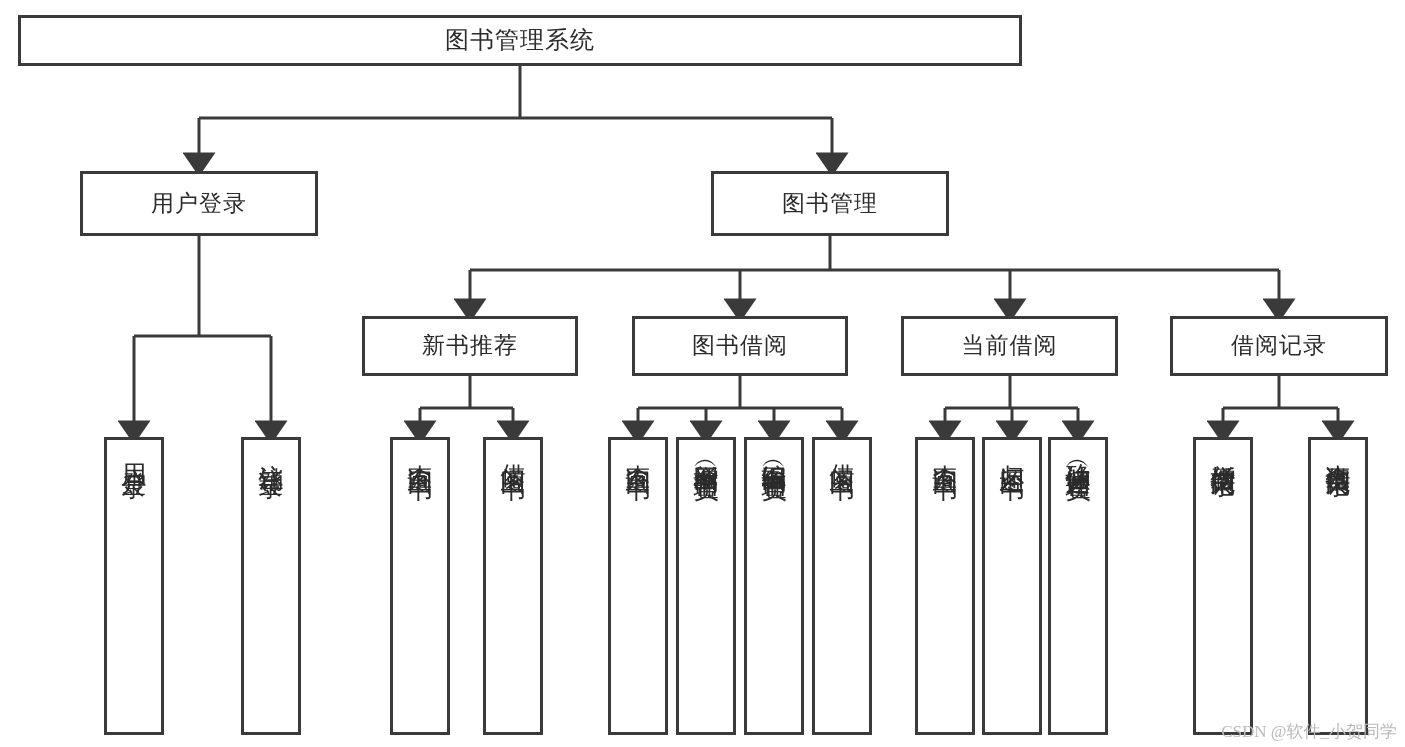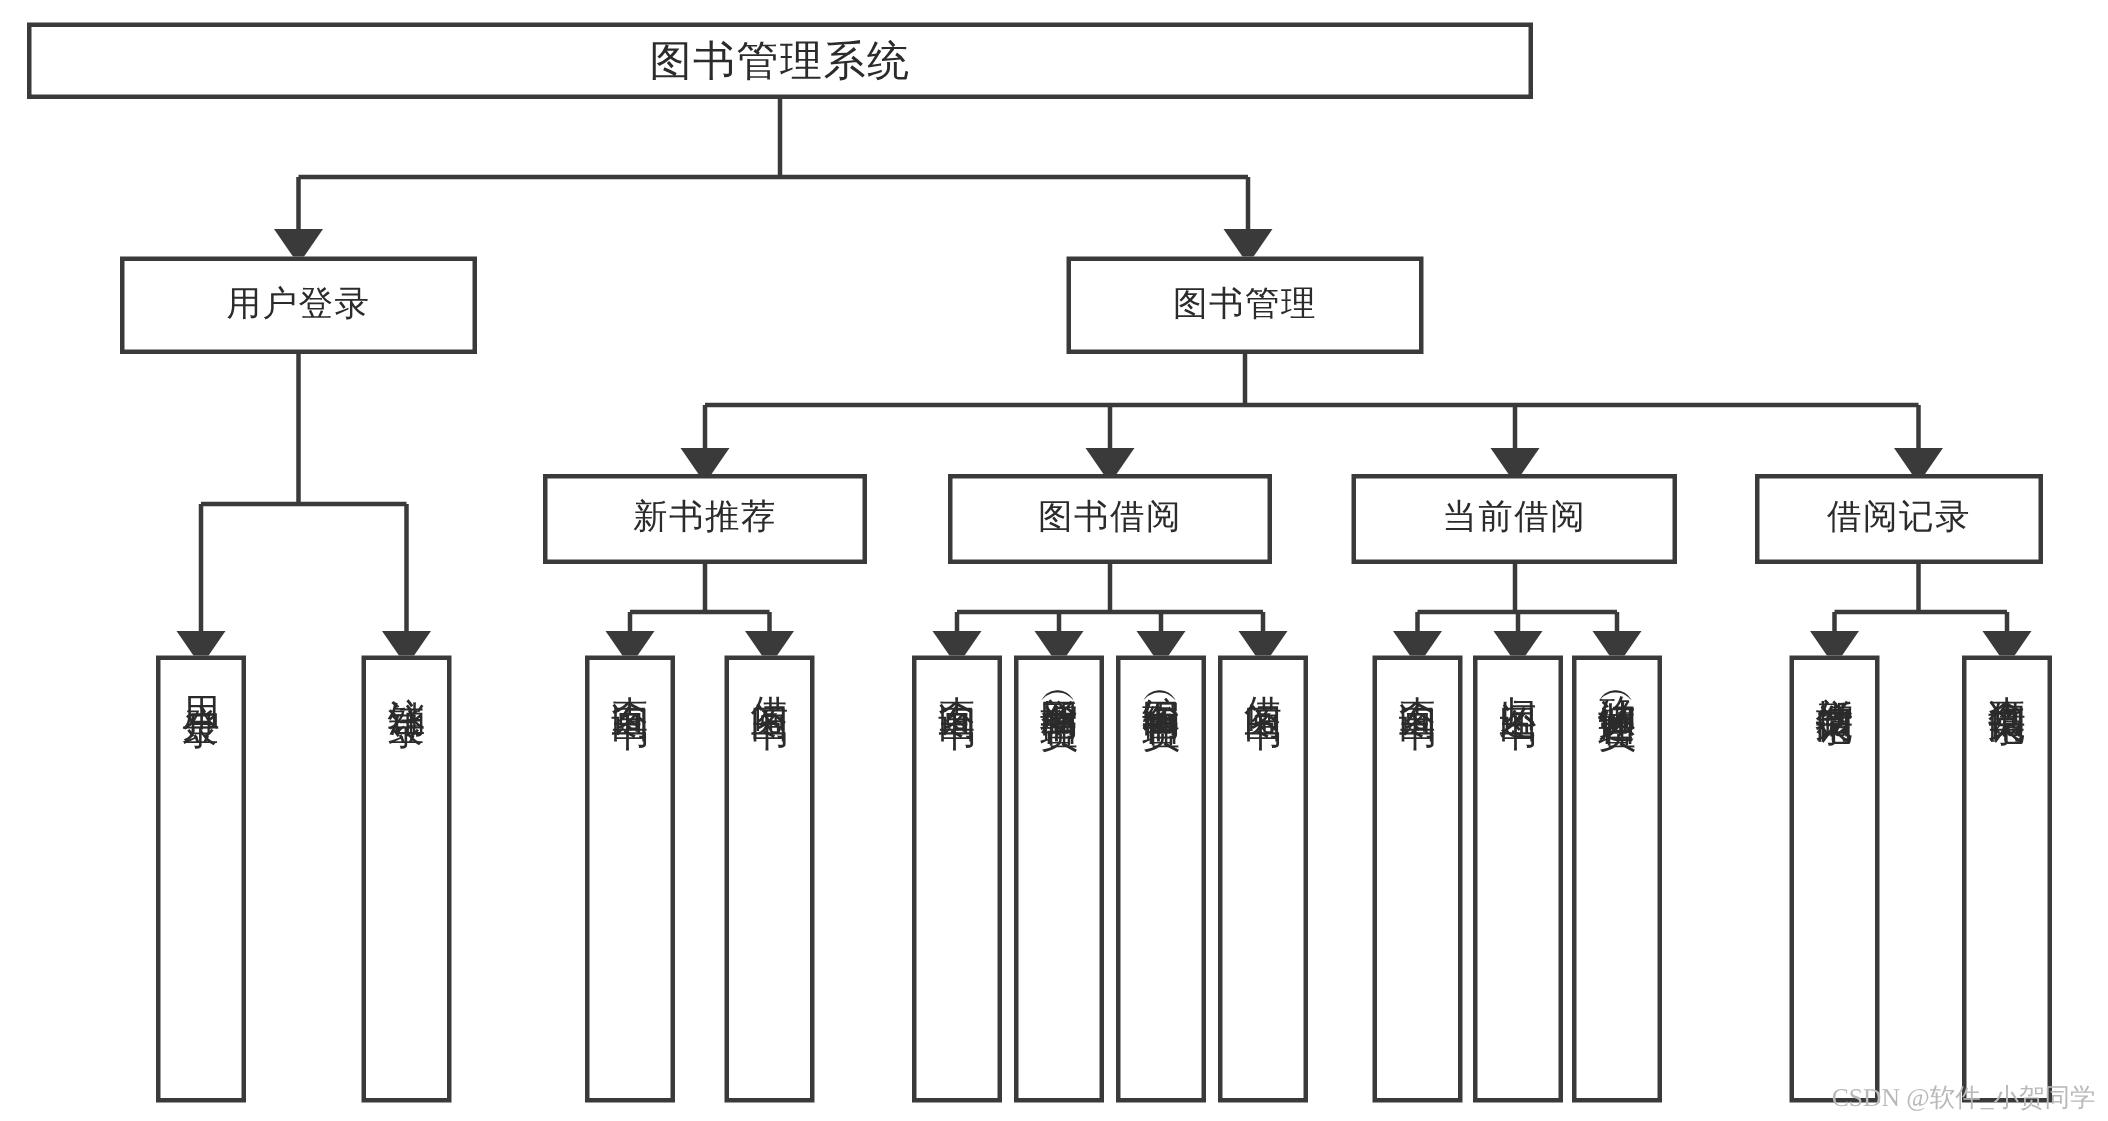--- a/index.html
+++ b/index.html
@@ -40,21 +40,21 @@
     text-align: center;
     line-height: 1.18;
     white-space: nowrap;
   }
   
   .node.horiz .node-label {
     font-size: 23px;
     letter-spacing: 1px;
   }
   .node.root .node-label {
-    font-size: 28px;
+    font-size: 24px;
   }
   
   .node.leaf {
     align-items: flex-start;
     justify-content: center;
     padding-top: 4px;
   }
   .node.leaf .node-label {
     writing-mode: vertical-rl;
     text-orientation: upright;
@@ -149,21 +149,21 @@
   </div>
 
   <div class="node horiz" style="left:901px; top:316px; width:217px; height:60px;">
     <span class="node-label">当前借阅</span>
   </div>
 
   <div class="node horiz" style="left:632px; top:316px; width:216px; height:60px;">
     <span class="node-label">图书借阅</span>
   </div>
 
-  <div class="node horiz" style="left:1170px; top:316px; width:192px; height:60px;">
+  <div class="node horiz" style="left:1170px; top:316px; width:218px; height:60px;">
     <span class="node-label">借阅记录</span>
   </div>
 
   <div class="node leaf" style="left:104px; top:437px; width:60px; height:298px;">
     <span class="node-label">用户登录</span>
   </div>
 
   <div class="node leaf" style="left:241px; top:437px; width:60px; height:298px;">
     <span class="node-label">注销登录</span>
   </div>

